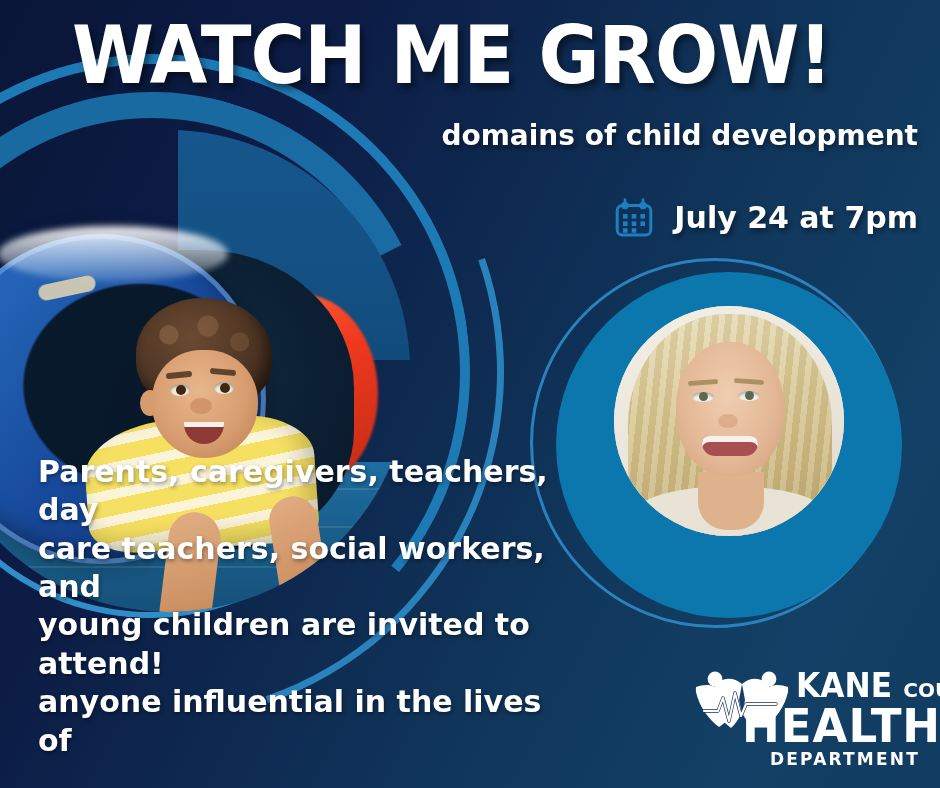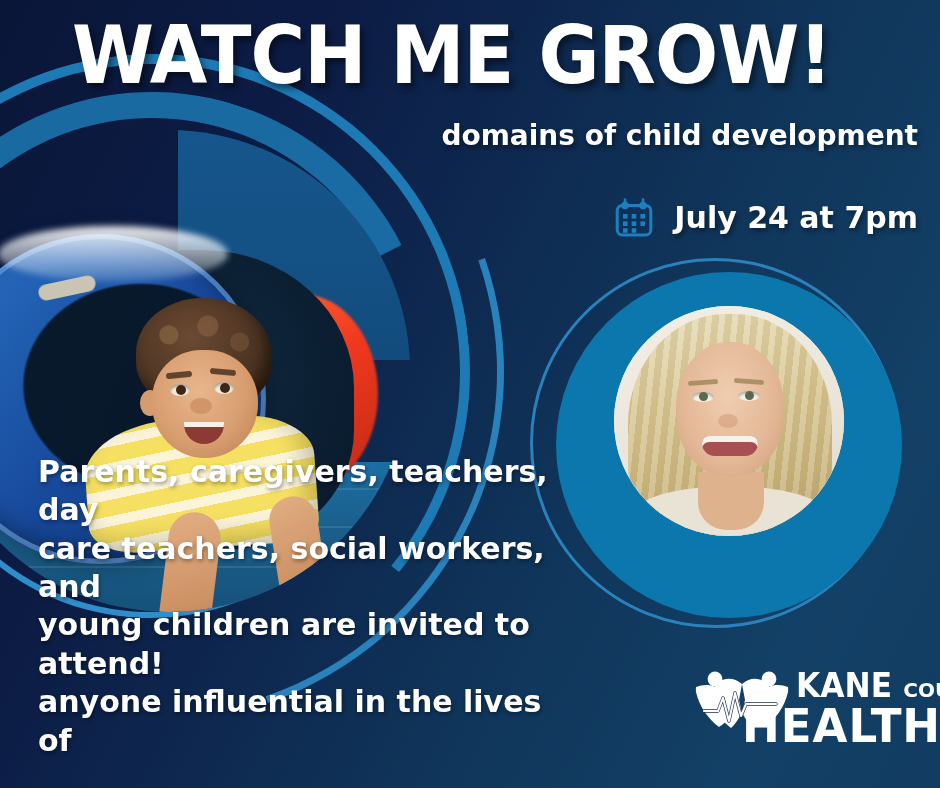--- a/index.html
+++ b/index.html
@@ -459,16 +459,17 @@
         <path d="M12 41h14l5-13 6 23 6-28 6 23 5-12h30" fill="none" stroke="#1b2d56" stroke-width="3.4" stroke-linejoin="round" stroke-linecap="round"></path>
         <path d="M12 41h14l5-13 6 23 6-28 6 23 5-12h30" fill="none" stroke="#ffffff" stroke-width="2.1" stroke-linejoin="round" stroke-linecap="round"></path>
       </svg>
     </span>
     <div class="logo-text">
       <div class="logo-kane-row">
         <span class="logo-kane">KANE</span>
         <span class="logo-county">COUNTY</span>
       </div>
       <div class="logo-health">HEALTH</div>
+      <div class="logo-dept">DEPARTMENT</div>
     </div>
   </div>
 
 </div>
 
 </body></html>

